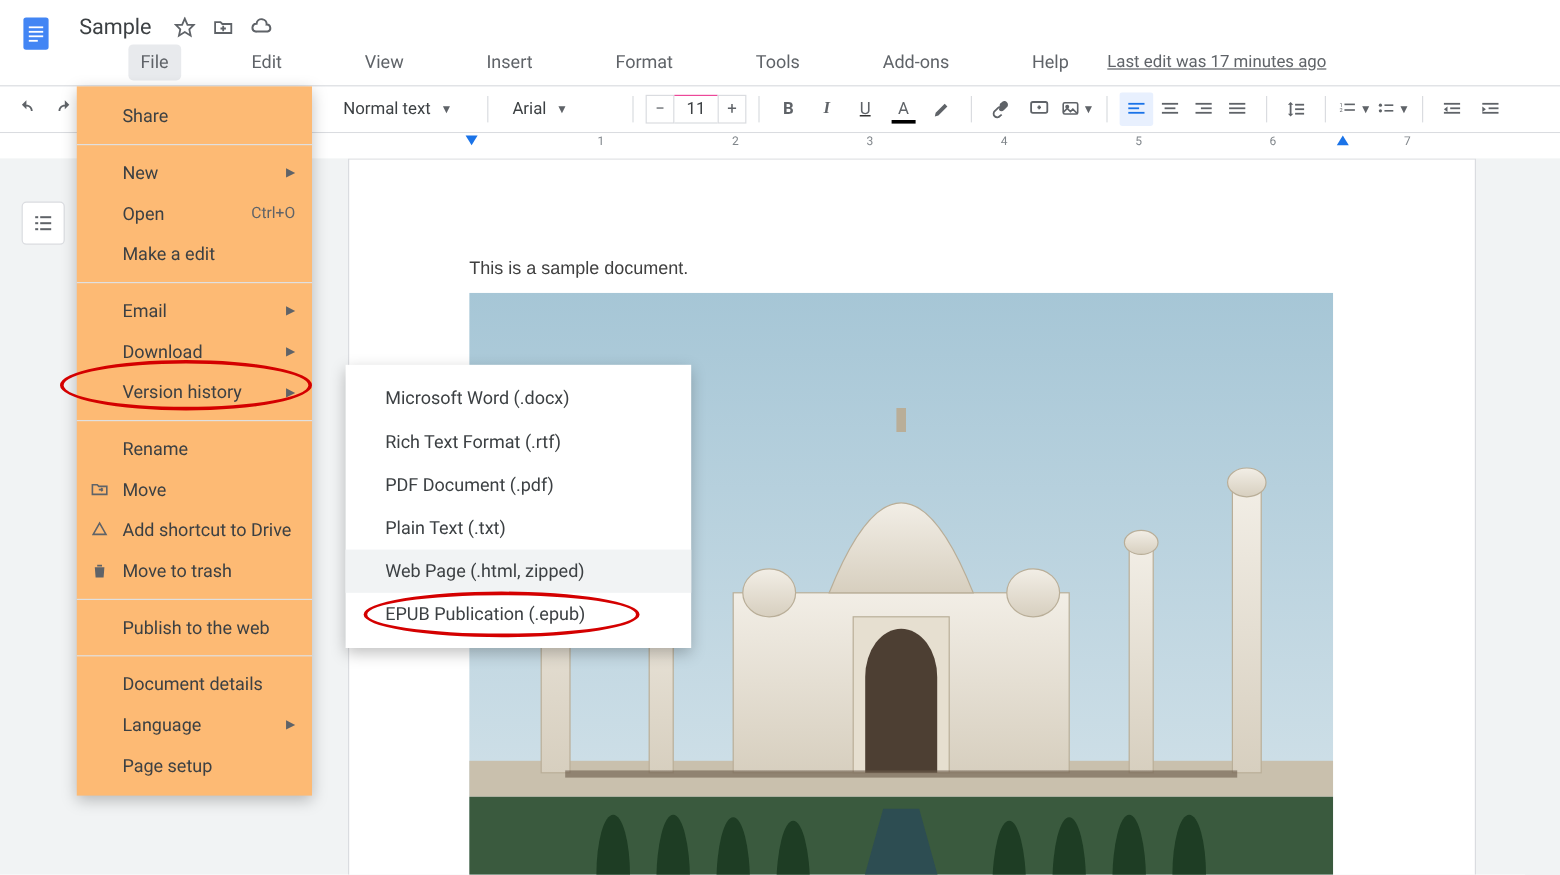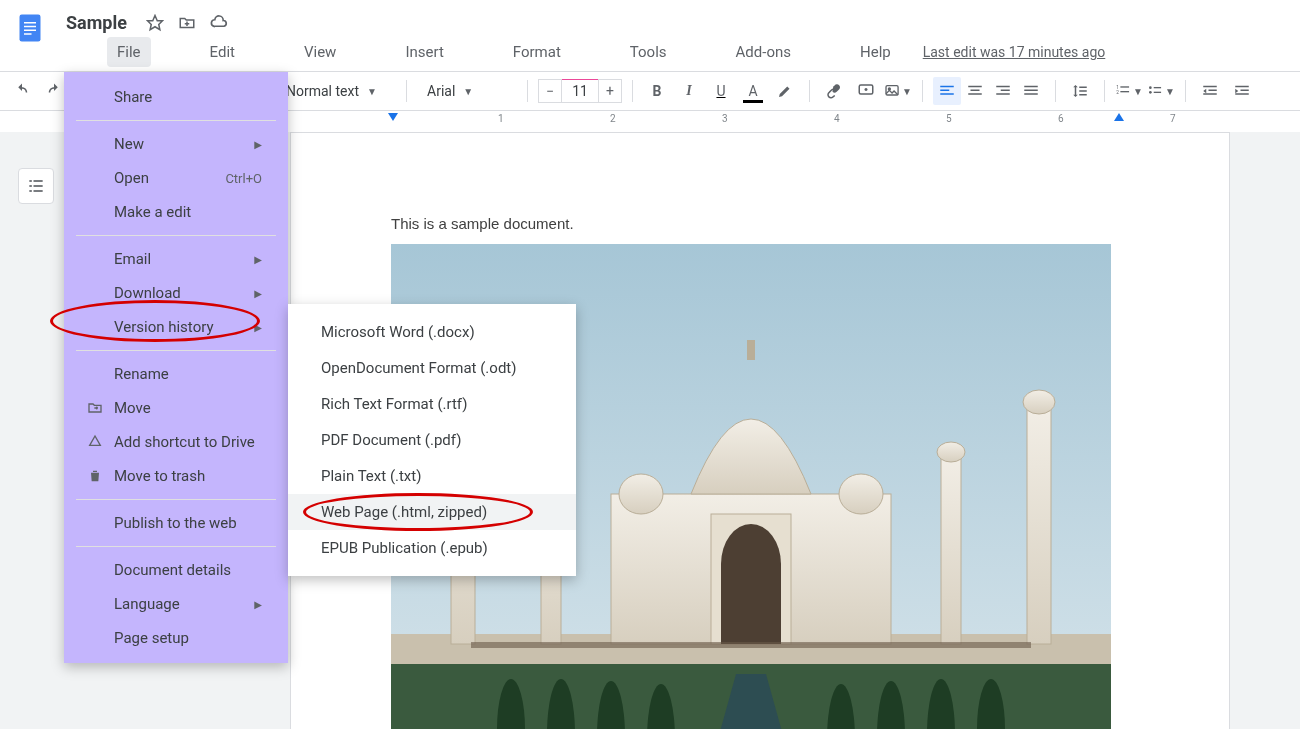--- a/index.html
+++ b/index.html
@@ -15,21 +15,21 @@
   }
   
   .header { display: flex; align-items: flex-start; padding: 6px 10px 0 10px; }
   .docs-logo {
     width: 40px; height: 40px; display:flex; align-items:center; justify-content:center;
     margin-right: 10px; margin-top: 2px;
   }
   .docs-logo svg { width: 36px; height: 36px; }
   .titlebar { flex: 1; }
   .title-row { display:flex; align-items:center; gap: 12px; padding: 6px 0 4px 0; }
-  .doc-title { font-size: 18px; color:#3c4043; padding: 0 6px; font-weight: bold; }
+  .doc-title { font-size: 18px; color:#3c4043; padding: 0 6px; }
   .title-icons { display:flex; align-items:center; gap: 12px; color:#5f6368; }
   .title-icons .icon { width:20px; height:20px; display:flex; align-items:center; justify-content:center; }
   .menubar { display:flex; align-items:center; gap: 2px; }
   .menubar .menu-item { padding: 6px 10px; font-size: 15px; color:#5f6368; border-radius:4px; cursor:pointer;margin-left:47px; }
   .menubar .menu-item.active { background:#e8eaed; }
   .last-edit { margin-left: 20px; color:#5f6368; text-decoration: underline; font-size:14px; }
 
   
   .toolbar {
     display:flex; align-items:center; gap:4px;
@@ -73,23 +73,23 @@
     position:absolute; left:290px; top:0px; width:940px; height:1100px;
     background:#fff; border:1px solid #dadce0;
   }
   .page .content { padding: 82px 100px; }
   .doc-text { font-family: Arial, sans-serif; font-size:15px; color:#404040; margin-bottom:12px; }
   .doc-image { width:720px; height:520px; display:block; }
   .doc-image svg { width:100%; height:100%; display:block; }
 
   
   .dropdown {
-    position:absolute; left:64px; top:72px; width:224px;
-    background:#c4b5fd; box-shadow:0 4px 12px rgba(0,0,0,0.25);
-    padding:8px 12px; z-index:50;
+    position:absolute; left:64px; top:72px; width:196px;
+    background:#fdba74; box-shadow:0 4px 12px rgba(0,0,0,0.25);
+    padding:8px 0; z-index:50;
   }
   .dropdown .ditem { display:flex; align-items:center; padding:8px 16px 8px 16px; font-size:15px; color:#3c4043; cursor:pointer; position:relative; }
   .dropdown .ditem.pad-icon { padding-left: 38px; }
   .dropdown .ditem .sub-arrow { position:absolute; right:14px; color:#5f6368; font-size:10px; }
   .dropdown .ditem .shortcut { position:absolute; right:14px; color:#5f6368; font-size:13px; }
   .dropdown .dicon { position:absolute; left:10px; width:18px; height:18px; color:#5f6368; display:flex; align-items:center; justify-content:center;}
   .dropdown .dsep { height:1px; background:#e0e0e0; margin:6px 0; }
 
   
   .submenu {
@@ -458,21 +458,20 @@
       <span>Language</span>
       <span class="sub-arrow">▶</span>
     </div>
   <div class="ditem pad-icon">
       <span>Page setup</span>
     </div>
 </div>
 
 <div class="submenu">
   <div class="sitem">Microsoft Word (.docx)</div>
-  <div class="sitem">OpenDocument Format (.odt)</div>
   <div class="sitem">Rich Text Format (.rtf)</div>
   <div class="sitem">PDF Document (.pdf)</div>
   <div class="sitem">Plain Text (.txt)</div>
   <div class="sitem hover">Web Page (.html, zipped)</div>
   <div class="sitem">EPUB Publication (.epub)</div>
 </div>
 
 <div class="anno" style="left:50px;  top:300px; width:210px; height:42px;"></div>
 <div class="anno" style="left:303px; top:493px; width:230px; height:38px;"></div>
 

